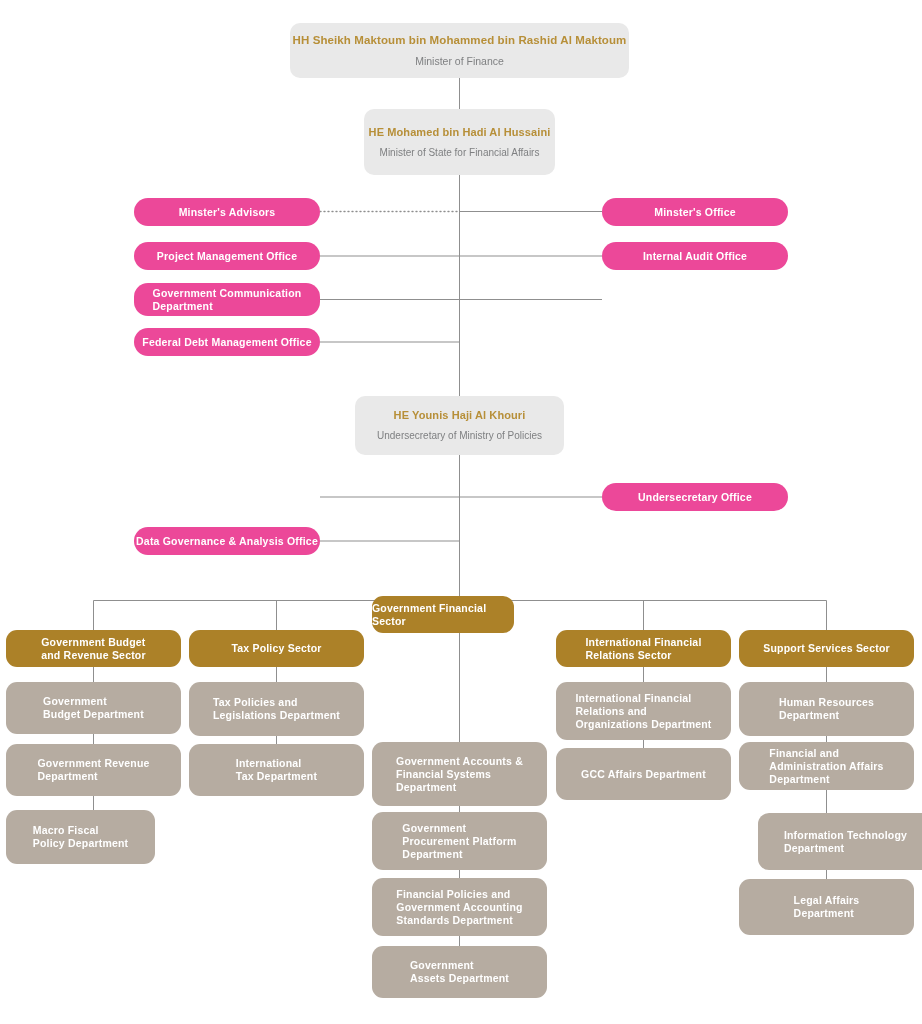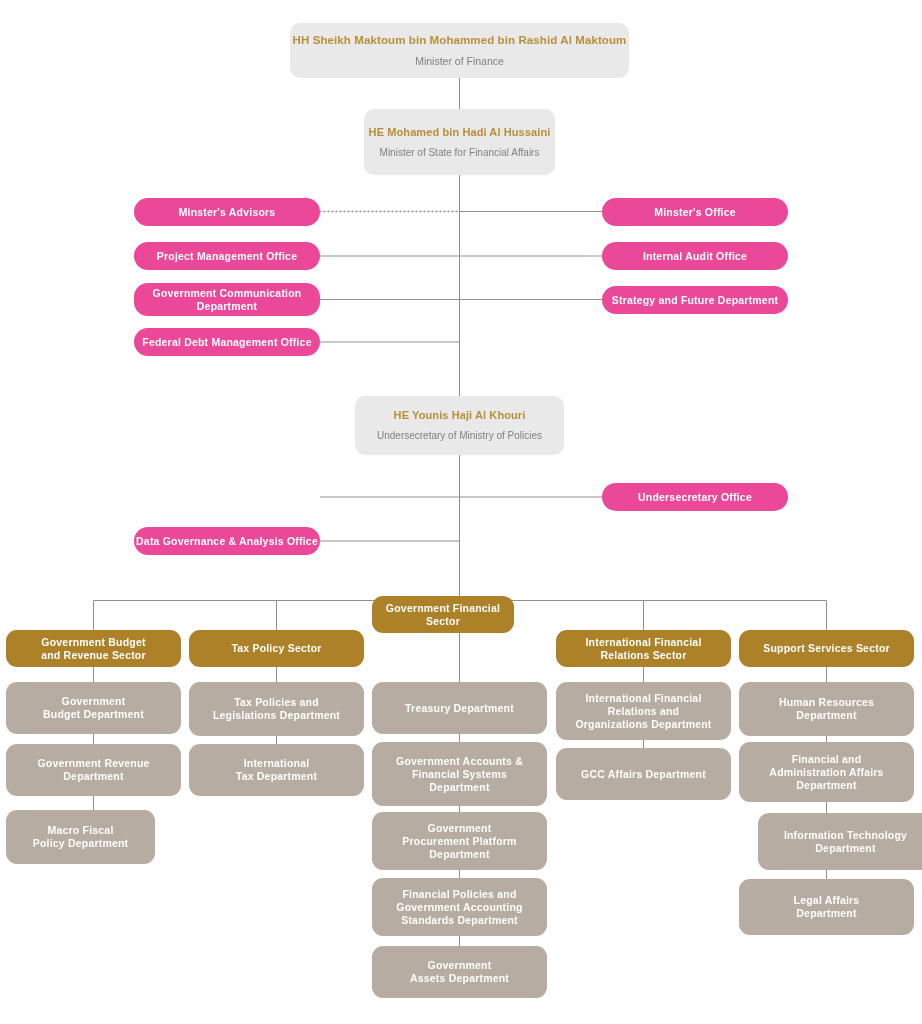--- a/index.html
+++ b/index.html
@@ -6,21 +6,21 @@
   .canvas{
     position:relative;width:922px;height:1024px;background:#ffffff;overflow:hidden;
     font-family:"Liberation Sans", sans-serif;
   }
   svg.lines{position:absolute;left:0;top:0;z-index:0;}
   svg.lines line{stroke:#8f8f8f;stroke-width:1;}
   svg.lines line.dot{stroke-dasharray:1 3;stroke-width:1.4;stroke-linecap:round;}
 
   .node{
     position:absolute;z-index:1;display:flex;flex-direction:column;
-    align-items:center;justify-content:center;text-align:center;
+    align-items:center;justify-content:center;
     white-space:pre-line;box-sizing:border-box;
   }
   .exec{background:#e9e9e9;border-radius:10px;}
   .exec .name{color:#b78f38;font-weight:bold;font-size:11.5px;line-height:15px;letter-spacing:.1px;}
   .exec .title{color:#7f8082;font-size:10.5px;line-height:14px;margin-top:6px;}
 
   .pill{
     background:#ec4899;border-radius:14px;color:#ffffff;font-weight:bold;
     font-size:10.5px;line-height:13px;letter-spacing:.2px;
   }
@@ -80,21 +80,20 @@
   </div>
 
   <div class="node pill" style="left:134px;top:198px;width:186px;height:28px">Minster's Advisors</div>
   <div class="node pill" style="left:134px;top:242px;width:186px;height:28px">Project Management Office</div>
   <div class="node pill" style="left:134px;top:283px;width:186px;height:33px">Government Communication
 Department</div>
   <div class="node pill" style="left:134px;top:328px;width:186px;height:28px">Federal Debt Management Office</div>
 
   <div class="node pill" style="left:602px;top:198px;width:186px;height:28px">Minster's Office</div>
   <div class="node pill" style="left:602px;top:242px;width:186px;height:28px">Internal Audit Office</div>
-  <div class="node pill" style="left:602px;top:286px;width:186px;height:28px">Strategy and Future Department</div>
 
   <div class="node pill" style="left:134px;top:527px;width:186px;height:28px">Data Governance &amp; Analysis Office</div>
   <div class="node pill" style="left:602px;top:483px;width:186px;height:28px">Undersecretary Office</div>
 
   <div class="node sector" style="left:6px;top:630px;width:175px;height:37px">Government Budget
 and Revenue Sector</div>
   <div class="node sector" style="left:189px;top:630px;width:175px;height:37px">Tax Policy Sector</div>
   <div class="node sector" style="left:372px;top:596px;width:142px;height:37px">Government Financial Sector</div>
   <div class="node sector" style="left:556px;top:630px;width:175px;height:37px">International Financial
 Relations Sector</div>
@@ -105,41 +104,40 @@
   <div class="node dept" style="left:6px;top:744px;width:175px;height:52px">Government Revenue
 Department</div>
   <div class="node dept" style="left:6px;top:810px;width:149px;height:54px">Macro Fiscal
 Policy Department</div>
 
   <div class="node dept" style="left:189px;top:682px;width:175px;height:54px">Tax Policies and
 Legislations Department</div>
   <div class="node dept" style="left:189px;top:744px;width:175px;height:52px">International
 Tax Department</div>
 
-  <div class="node dept" style="left:372px;top:682px;width:175px;height:52px">Treasury Department</div>
   <div class="node dept" style="left:372px;top:742px;width:175px;height:64px">Government Accounts &amp;
 Financial Systems
 Department</div>
   <div class="node dept" style="left:372px;top:812px;width:175px;height:58px">Government
 Procurement Platform
 Department</div>
   <div class="node dept" style="left:372px;top:878px;width:175px;height:58px">Financial Policies and
 Government Accounting
 Standards Department</div>
   <div class="node dept" style="left:372px;top:946px;width:175px;height:52px">Government
 Assets Department</div>
 
   <div class="node dept" style="left:556px;top:682px;width:175px;height:58px">International Financial
 Relations and
 Organizations Department</div>
   <div class="node dept" style="left:556px;top:748px;width:175px;height:52px">GCC Affairs Department</div>
 
   <div class="node dept" style="left:739px;top:682px;width:175px;height:54px">Human Resources
 Department</div>
-  <div class="node dept" style="left:739px;top:742px;width:175px;height:60px">Financial and
+  <div class="node dept" style="left:739px;top:742px;width:175px;height:48px">Financial and
 Administration Affairs
 Department</div>
   <div class="node dept" style="left:758px;top:813px;width:175px;height:57px">Information Technology
 Department</div>
   <div class="node dept" style="left:739px;top:879px;width:175px;height:56px">Legal Affairs
 Department</div>
 
 </div>
 
 </body></html>

